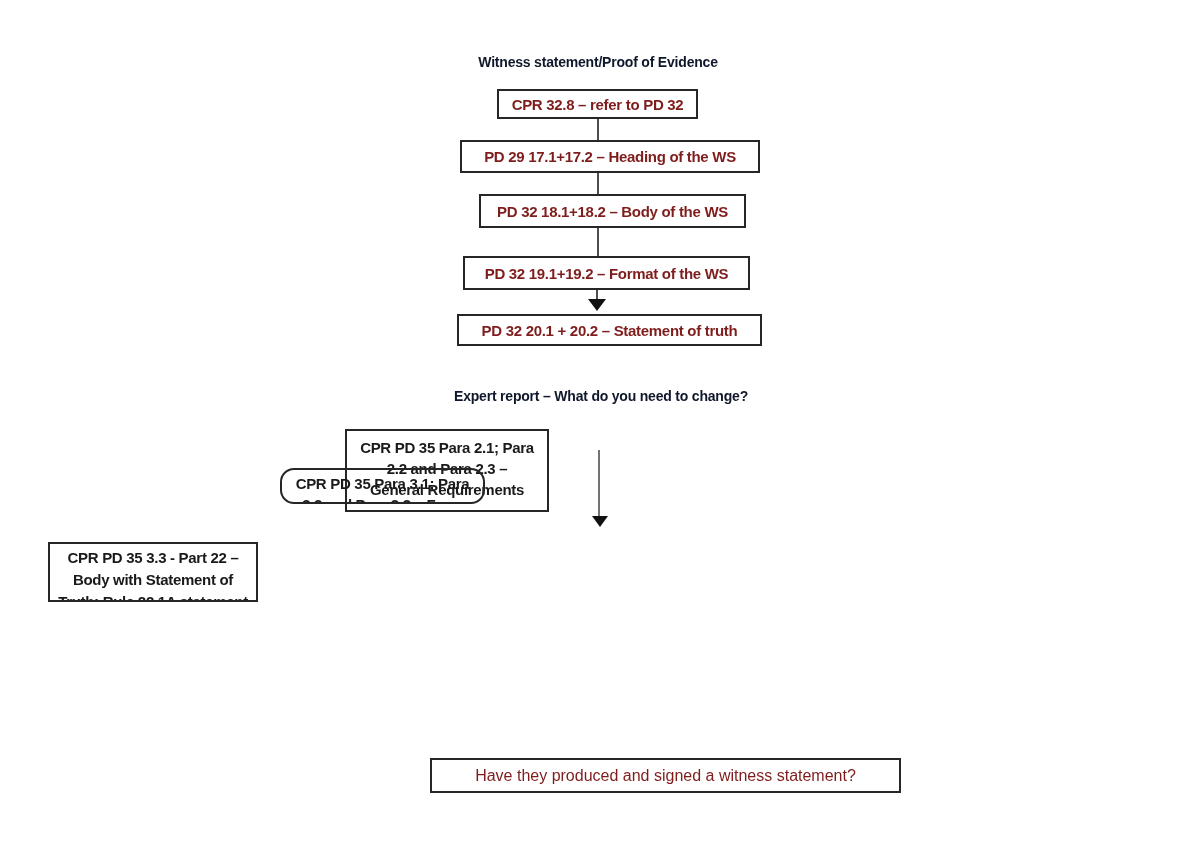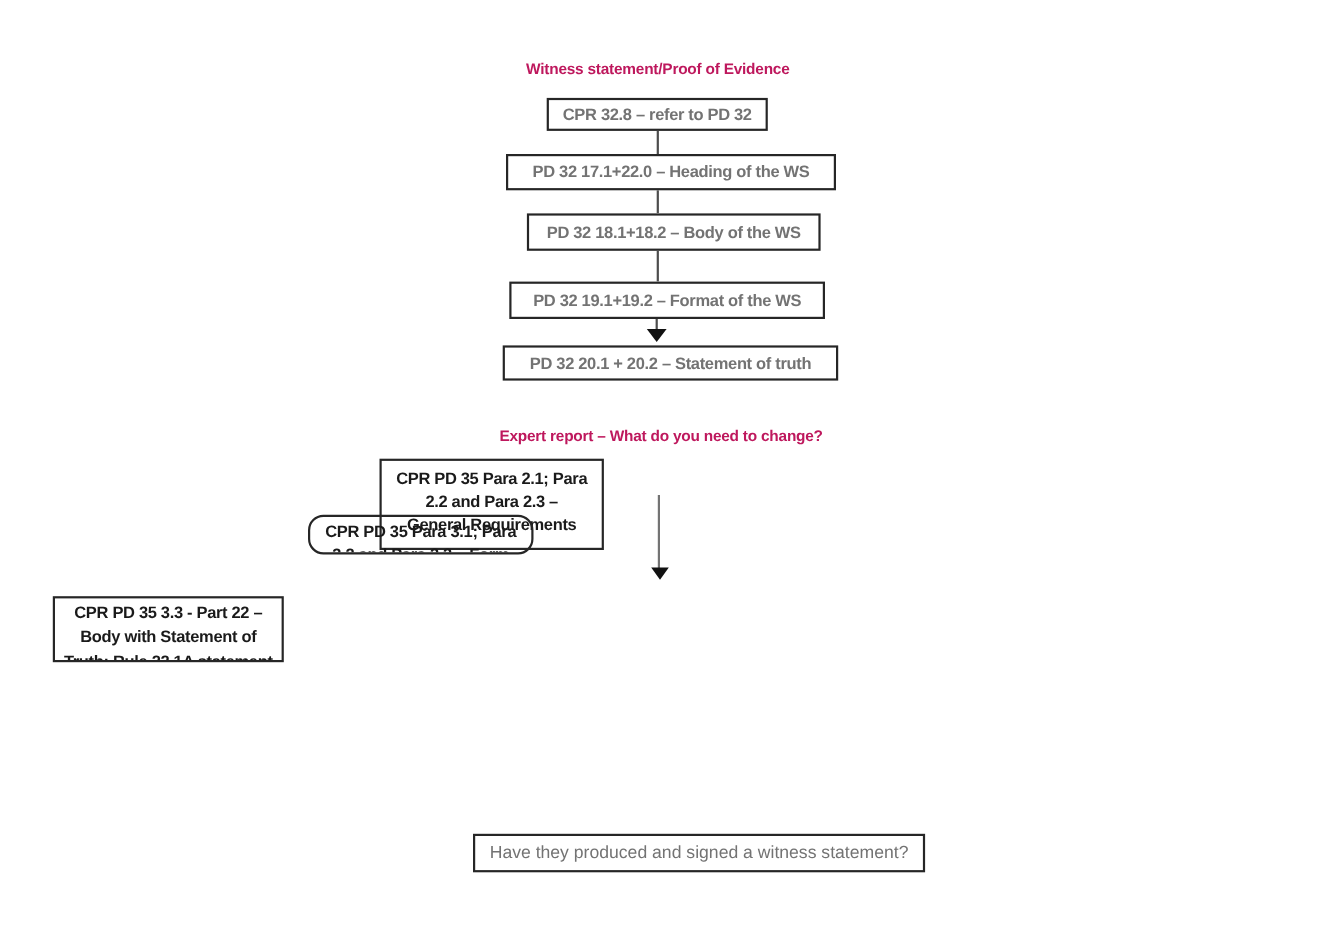--- a/index.html
+++ b/index.html
@@ -3,26 +3,26 @@
 <meta charset="utf-8">
 <style>
   html,body{margin:0;padding:0;background:#ffffff;}
   *{box-sizing:border-box;}
   .canvas{
     position:relative;width:1200px;height:848px;background:#ffffff;
     font-family:"Liberation Sans",sans-serif;color:#000;overflow:hidden;
   }
   .title{
     position:absolute;transform:translateX(-50%);
-    font-size:14px;font-weight:700;letter-spacing:-0.2px;white-space:nowrap;color:#be185d;
+    font-size:14px;font-weight:700;letter-spacing:-0.2px;white-space:nowrap;color:#0f172a;
   }
   .fbox{
     position:absolute;border:2px solid #262626;background:#ffffff;
     display:flex;align-items:center;justify-content:center;text-align:center;
-    font-size:15px;font-weight:700;letter-spacing:-0.3px;white-space:nowrap;color:#737373;
+    font-size:15px;font-weight:700;letter-spacing:-0.3px;white-space:nowrap;color:#7f1d1d;
   }
   .mbox{
     position:absolute;border:2px solid #262626;background:#ffffff;
     text-align:center;font-size:15px;font-weight:700;letter-spacing:-0.3px;
     line-height:21px;overflow:hidden;color:#1a1a1a;
   }
   .mbox .ln{display:block;white-space:nowrap;}
   .transparent{background:transparent;}
   .vline{position:absolute;width:2px;background:#4d4d4d;}
   .tri{position:absolute;width:0;height:0;}
@@ -35,40 +35,40 @@
   .b3{left:479px;top:194px;width:267px;height:34px;}
   .b4{left:463px;top:256px;width:287px;height:34px;}
   .b5{left:457px;top:314px;width:305px;height:32px;}
   .c1{left:597px;top:119px;height:21px;}
   .c2{left:597px;top:173px;height:21px;}
   .c3{left:597px;top:228px;height:28px;}
   .c4{left:596px;top:290px;height:10px;}
   .a1{left:588px;top:299px;}
   
   .t2{left:601px;top:388px;}
-  .bx-general{left:345px;top:417px;width:204px;height:83px;padding-top:6px;}
+  .bx-general{left:345px;top:429px;width:204px;height:83px;padding-top:6px;}
   .bx-para31{left:280px;top:468px;width:205px;height:36px;padding-top:3px;border-radius:14px;}
   .bx-part22{left:48px;top:526px;width:210px;height:60px;padding-top:3px;line-height:22px;margin-top:16px;}
   .c5{left:598px;top:450px;height:67px;background:#737373;}
   .a2{left:592px;top:516px;}
   
   .t3{left:611px;top:723px;}
-  .b6{left:430px;top:758px;width:411px;height:35px;font-weight:400;font-size:16px;letter-spacing:0;}
+  .b6{left:430px;top:758px;width:471px;height:35px;font-weight:400;font-size:16px;letter-spacing:0;}
 </style>
 </head>
 <body>
 
 <div class="canvas">
 
   <div class="title t1">Witness statement/Proof of Evidence</div>
 
   <div class="fbox b1">CPR 32.8 – refer to PD 32</div>
   <div class="vline c1"></div>
 
-  <div class="fbox b2">PD 32 17.1+22.0 – Heading of the WS</div>
+  <div class="fbox b2">PD 29 17.1+17.2 – Heading of the WS</div>
   <div class="vline c2"></div>
 
   <div class="fbox b3">PD 32 18.1+18.2 – Body of the WS</div>
   <div class="vline c3"></div>
 
   <div class="fbox b4">PD 32 19.1+19.2 – Format of the WS</div>
   <div class="vline c4"></div>
   <div class="tri tri-sm a1"></div>
 
   <div class="fbox b5">PD 32 20.1 + 20.2 – Statement of truth</div>

